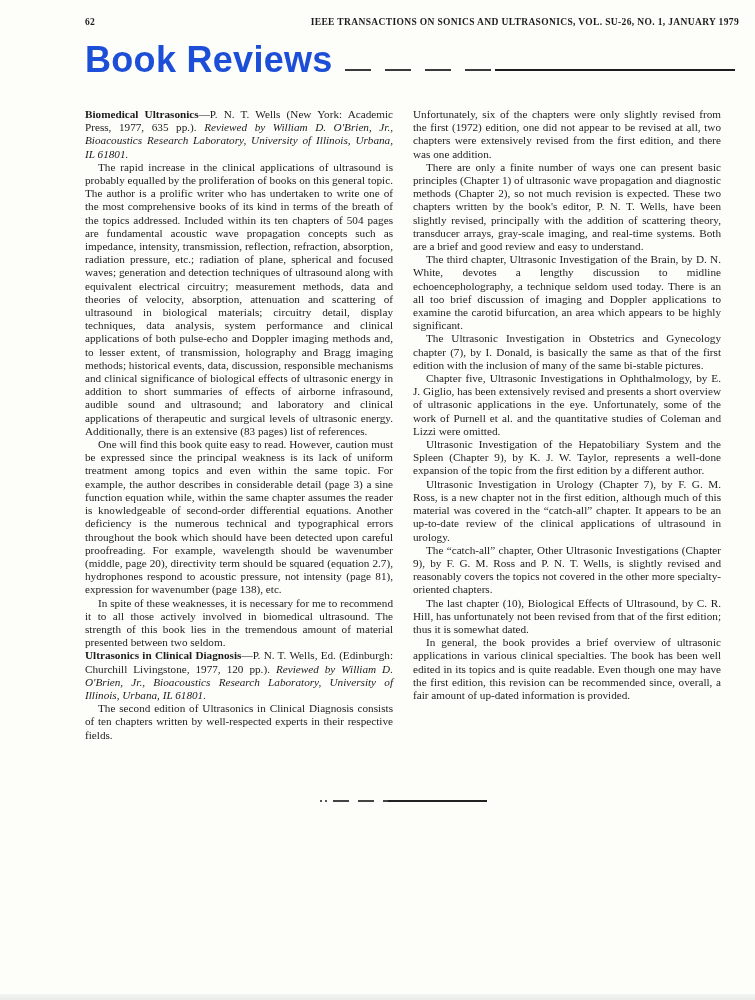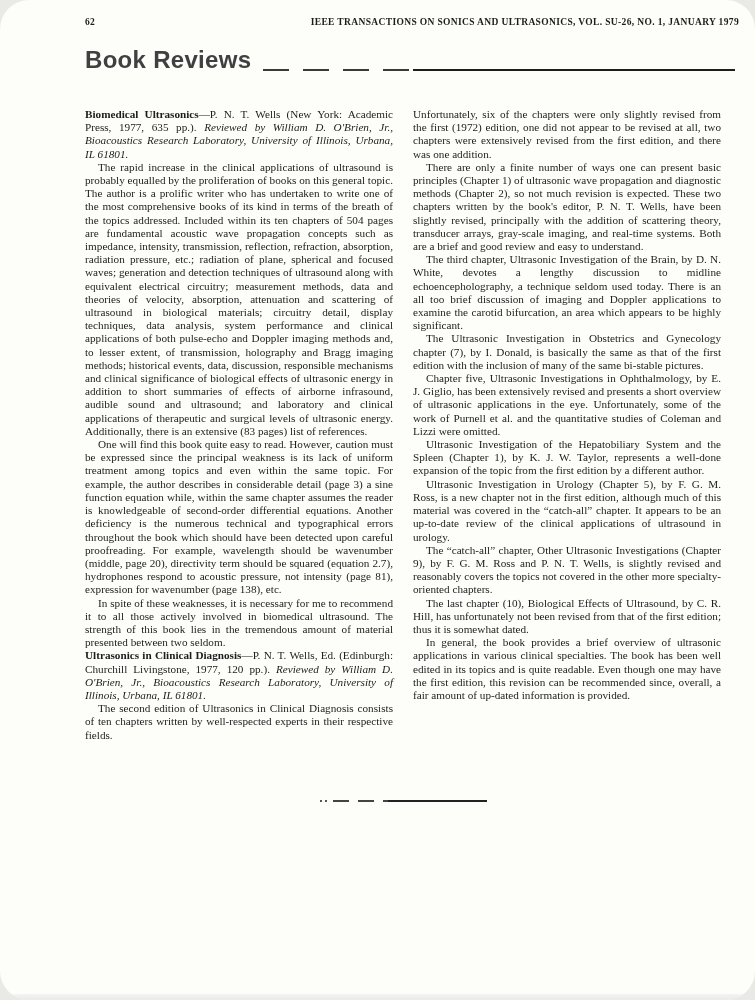--- a/index.html
+++ b/index.html
@@ -5,21 +5,20 @@
   html, body { margin: 0; padding: 0; background: #e9e9e6; }
   .page {
     position: relative;
     width: 755px;
     height: 1000px;
     margin: 0 auto;
     background: #fdfdfa;
     font-family: "Liberation Serif", serif;
     color: #1c1c1c;
     overflow: hidden;
-    border-radius: 29px;
   }
   .running-header {
     position: absolute;
     top: 17px;
     left: 85px;
     right: 16px;
     display: flex;
     justify-content: space-between;
     align-items: baseline;
     font-size: 9.5px;
@@ -31,24 +30,24 @@
     position: absolute;
     top: 44px;
     left: 85px;
     right: 20px;
     display: flex;
     align-items: flex-end;
   }
   .section-title {
     font-family: "Liberation Sans", sans-serif;
     font-weight: bold;
-    font-size: 24px;
+    font-size: 36px;
     line-height: 32px;
     letter-spacing: 0.3px;
-    color: #404040;
+    color: #1d4ed8;
     white-space: nowrap;
   }
   .title-rule {
     flex: 1;
     display: flex;
     align-items: center;
     margin-left: 12px;
     margin-bottom: 5px;
     height: 2px;
   }
@@ -134,22 +133,22 @@
       <p class="review-heading review-2"><span class="bold">Ultrasonics in Clinical Diagnosis</span><span>—P. N. T. Wells, Ed. (Edinburgh: Churchill Livingstone, 1977, 120 pp.). </span><span class="italic">Reviewed by William D. O'Brien, Jr., Bioacoustics Research Laboratory, University of Illinois, Urbana, IL 61801.</span></p>
       <p class="indent"><span>The second edition of </span><span class="italic">Ultrasonics in Clinical Diagnosis</span><span> consists of ten chapters written by well-respected experts in their respective fields.</span></p>
     </div>
 
     <div class="col">
       <p>Unfortunately, six of the chapters were only slightly revised from the first (1972) edition, one did not appear to be revised at all, two chapters were extensively revised from the first edition, and there was one addition.</p>
       <p class="indent">There are only a finite number of ways one can present basic principles (Chapter 1) of ultrasonic wave propagation and diagnostic methods (Chapter 2), so not much revision is expected.  These two chapters written by the book's editor, P. N. T. Wells, have been slightly revised, principally with the addition of scattering theory, transducer arrays, gray-scale imaging, and real-time systems.  Both are a brief and good review and easy to understand.</p>
       <p class="indent">The third chapter, Ultrasonic Investigation of the Brain, by D. N. White, devotes a lengthy discussion to midline echoencepholography, a technique seldom used today.  There is an all too brief discussion of imaging and Doppler applications to examine the carotid bifurcation, an area which appears to be highly significant.</p>
       <p class="indent">The Ultrasonic Investigation in Obstetrics and Gynecology chapter (7), by I. Donald, is basically the same as that of the first edition with the inclusion of many of the same bi-stable pictures.</p>
       <p class="indent"><span>Chapter five, Ultrasonic Investigations in Ophthalmology, by E. J. Giglio, has been extensively revised and presents a short overview of ultrasonic applications in the eye.  Unfortunately, some of the work of Purnell </span><span class="italic">et al.</span><span> and the quantitative studies of Coleman and Lizzi were omitted.</span></p>
-      <p class="indent">Ultrasonic Investigation of the Hepatobiliary System and the Spleen (Chapter 1), by K. J. W. Taylor, represents a well-done expansion of the topic from the first edition by a different author.</p>
-      <p class="indent">Ultrasonic Investigation in Urology (Chapter 5), by F. G. M. Ross, is a new chapter not in the first edition, although much of this material was covered in the “catch-all” chapter.  It appears to be an up-to-date review of the clinical applications of ultrasound in urology.</p>
+      <p class="indent">Ultrasonic Investigation of the Hepatobiliary System and the Spleen (Chapter 9), by K. J. W. Taylor, represents a well-done expansion of the topic from the first edition by a different author.</p>
+      <p class="indent">Ultrasonic Investigation in Urology (Chapter 7), by F. G. M. Ross, is a new chapter not in the first edition, although much of this material was covered in the “catch-all” chapter.  It appears to be an up-to-date review of the clinical applications of ultrasound in urology.</p>
       <p class="indent">The “catch-all” chapter, Other Ultrasonic Investigations (Chapter 9), by F. G. M. Ross and P. N. T. Wells, is slightly revised and reasonably covers the topics not covered in the other more specialty-oriented chapters.</p>
       <p class="indent">The last chapter (10), Biological Effects of Ultrasound, by C. R. Hill, has unfortunately not been revised from that of the first edition; thus it is somewhat dated.</p>
       <p class="indent">In general, the book provides a brief overview of ultrasonic applications in various clinical specialties.  The book has been well edited in its topics and is quite readable.  Even though one may have the first edition, this revision can be recommended since, overall, a fair amount of up-dated information is provided.</p>
     </div>
 
   </div>
 
   <div class="center-divider">
     <span class="dots"></span>
     <span class="dashes"></span>

